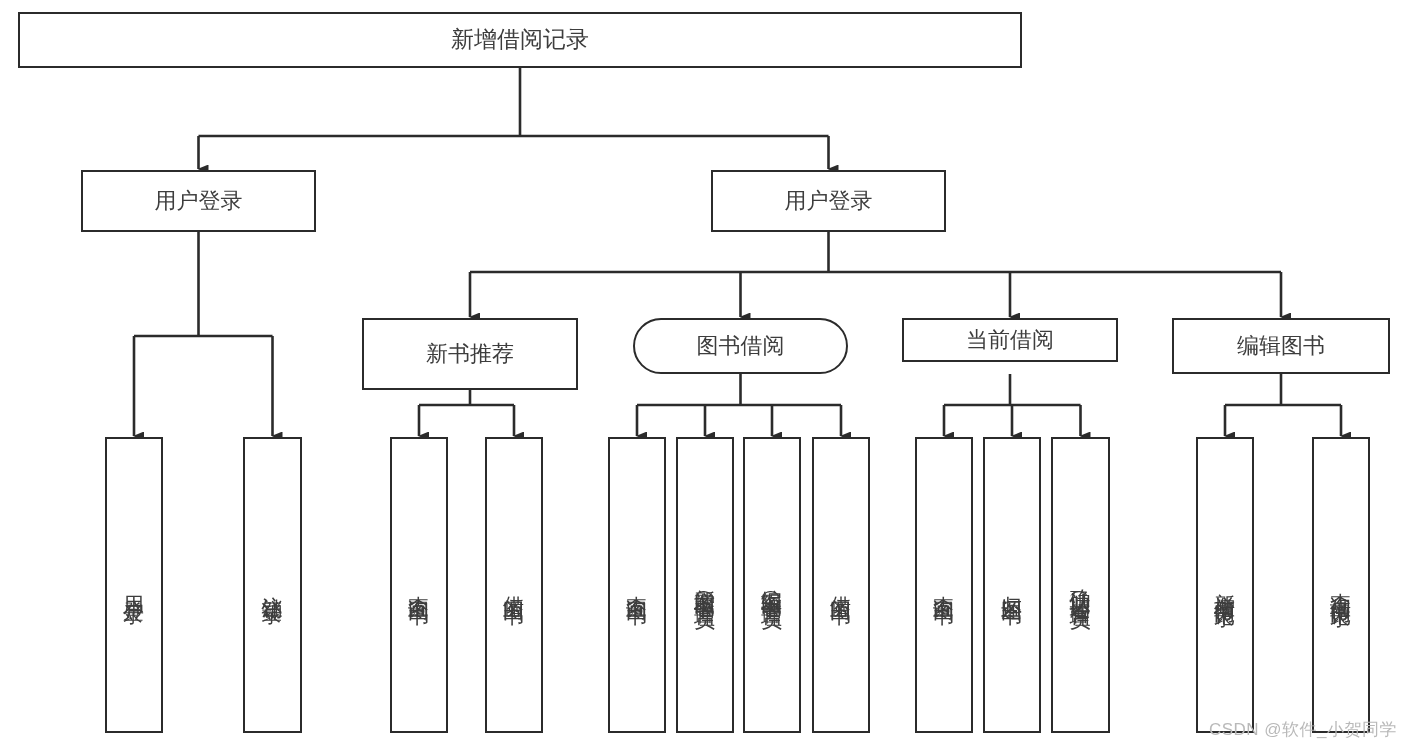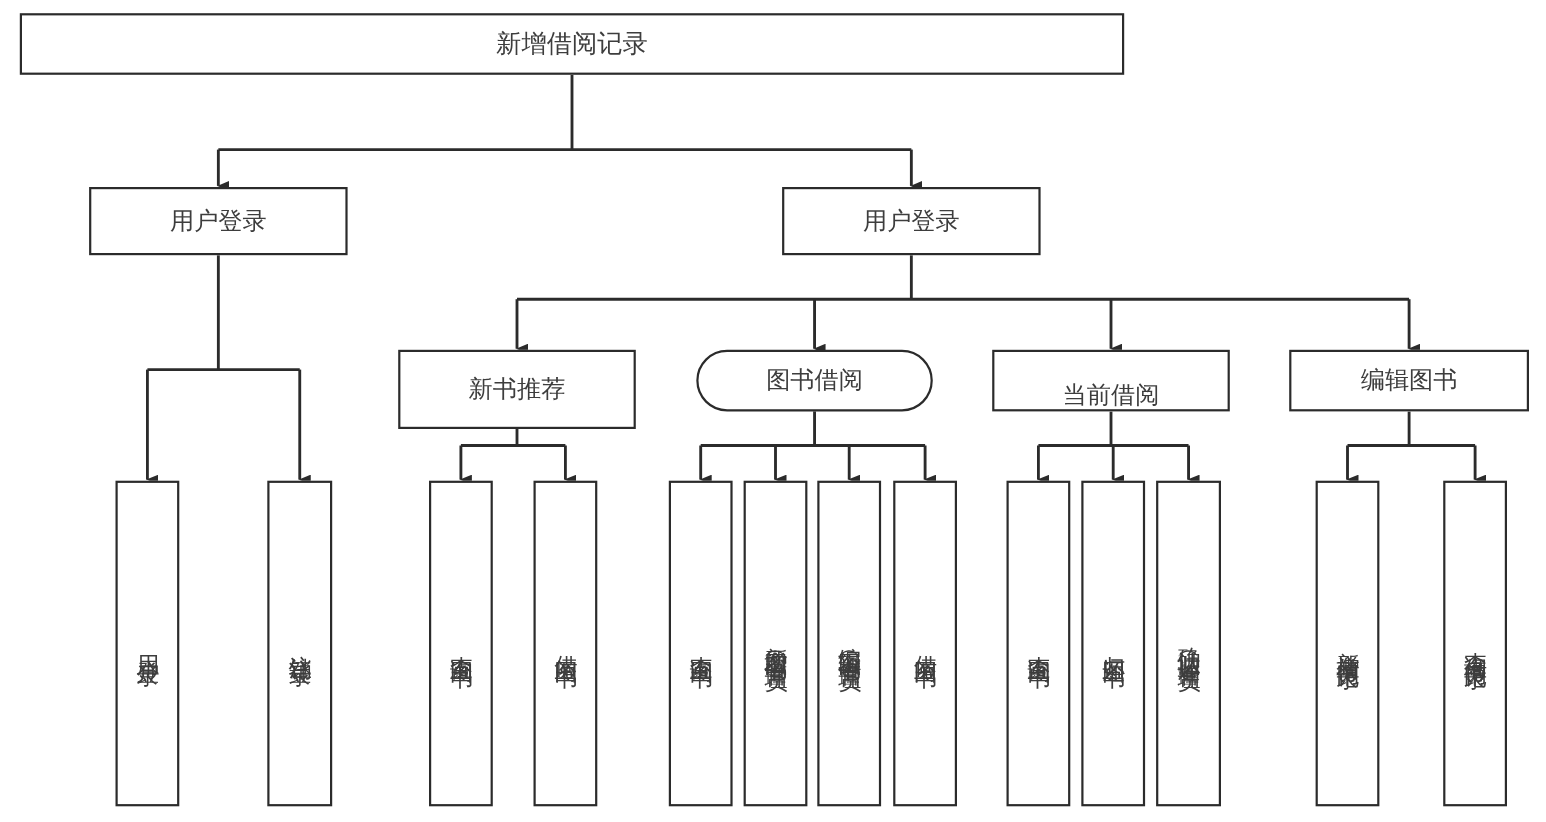--- a/index.html
+++ b/index.html
@@ -130,21 +130,21 @@
       </div>
       <div class="node horiz" style="left: 711px; top: 170px; width: 235px; height: 62px;">
         <span class="label">用户登录</span>
       </div>
       <div class="node horiz" style="left: 362px; top: 318px; width: 216px; height: 72px;">
         <span class="label">新书推荐</span>
       </div>
       <div class="node horiz" style="left: 633px; top: 318px; width: 215px; height: 56px; border-radius: 28px;">
         <span class="label">图书借阅</span>
       </div>
-      <div class="node horiz" style="left: 902px; top: 318px; width: 216px; height: 56px; align-items: flex-end;">
+      <div class="node horiz" style="left: 902px; top: 318px; width: 216px; height: 44px;">
         <span class="label">当前借阅</span>
       </div>
       <div class="node horiz" style="left: 1172px; top: 318px; width: 218px; height: 56px;">
         <span class="label">编辑图书</span>
       </div>
       <div class="node vert" style="left: 105px; top: 437px; width: 58px; height: 296px;">
         <span class="label">用户登录</span>
       </div>
       <div class="node vert" style="left: 243px; top: 437px; width: 59px; height: 296px;">
         <span class="label">注销登录</span>
@@ -177,13 +177,14 @@
         <span class="label">确认归还（管理员）</span>
       </div>
       <div class="node vert" style="left: 1196px; top: 437px; width: 58px; height: 296px;">
         <span class="label">新增借阅记录</span>
       </div>
       <div class="node vert" style="left: 1312px; top: 437px; width: 58px; height: 296px;">
         <span class="label">查询借阅记录</span>
       </div>
     </div>
 
+  <div id="watermark">CSDN @软件_小贺同学</div>
 </div>
 
 </body></html>

